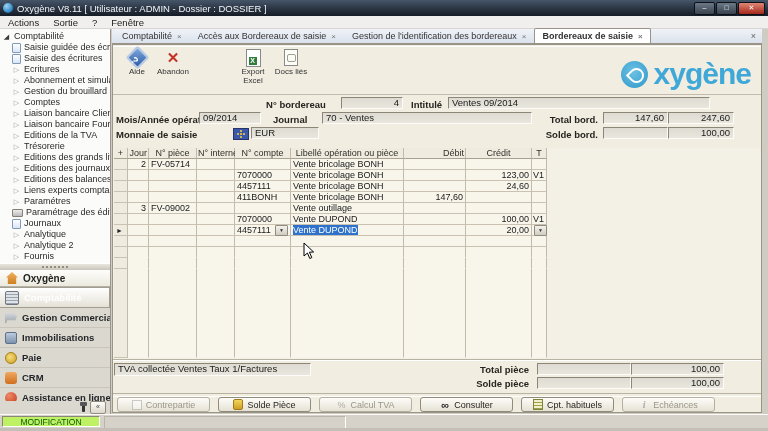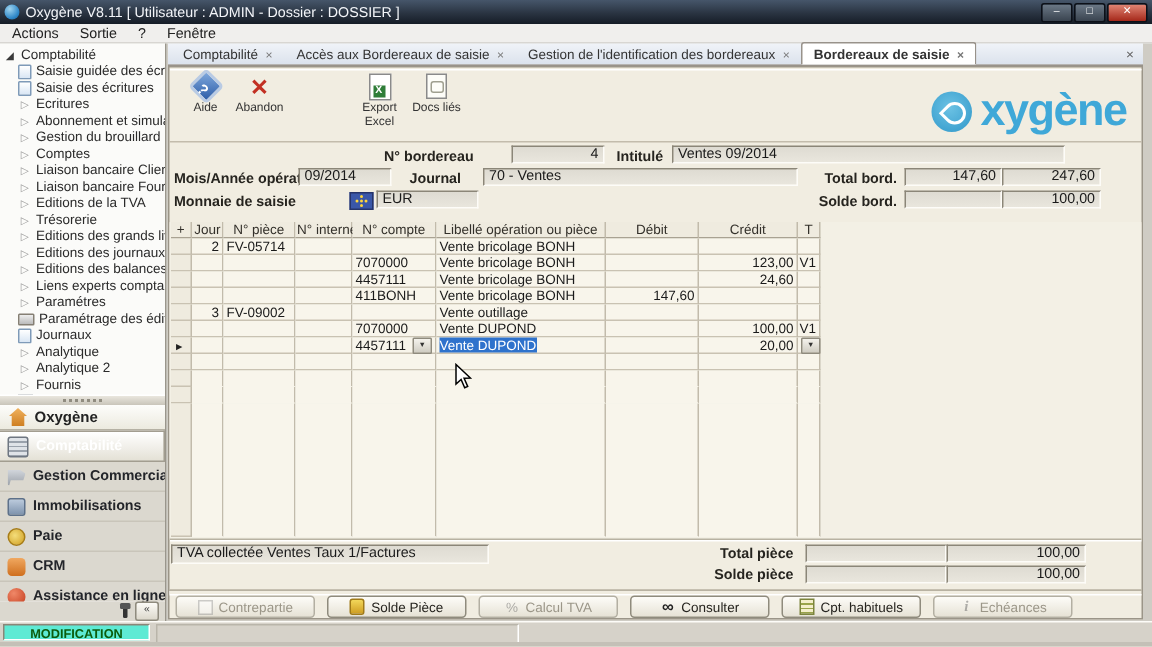--- a/index.html
+++ b/index.html
@@ -124,21 +124,21 @@
   .abtn.disabled .aicon{opacity:.45;filter:grayscale(1)}
   .ic-contrepartie{background:#fff;border:1px solid #9a968a;width:8px;height:8px}
   .ic-solde{background:linear-gradient(#f2d75a,#cf9e22);border:1px solid #a07a18;width:9px;height:9px;border-radius:2px}
   .ic-calc-tva::before{content:"%";color:#555;font-size:9px}
   .ic-binoculars::before{content:"∞";color:#222;font-weight:bold;font-size:11px}
   .ic-accounts{background:repeating-linear-gradient(#f4eecb 0 2px,#9aa34a 2px 3px);border:1px solid #7c843c;width:9px;height:9px}
   .ic-info::before{content:"i";font-family:"Liberation Serif",serif;font-style:italic;font-weight:bold;color:#2d5da8;font-size:10px}
 
   
   .statusbar{left:0;top:414px;width:768px;height:14px;background:#d6d2c9;border-top:1px solid #fdfcf8;box-sizing:border-box}
-  .modif{position:absolute;left:2px;top:1px;width:98px;height:11px;background:#5eead4;color:#0c5c0c;font-weight:bold;
+  .modif{position:absolute;left:2px;top:1px;width:98px;height:11px;background:#bef264;color:#0c5c0c;font-weight:normal;
          font-size:8.5px;line-height:11px;text-align:center;border:1px solid;border-color:#8a8678 #fff #fff #8a8678;box-sizing:border-box}
   .statseg{position:absolute;left:104px;top:1px;width:240px;height:11px;border:1px solid;border-color:#b9b5aa #fff #fff #b9b5aa}
   .bottomstrip{left:0;top:428px;width:768px;height:3px;background:#c4c0b7}
 
   
   .cursor{left:303px;top:242px;width:12px;height:18px;z-index:50}
 </style>
 </head>
 <body>
 
@@ -374,21 +374,21 @@
         </span>
         <span>Docs liés</span>
       </div>
     </div>
   <div class="logo">
     <span class="logo-o"></span>
     <span class="logo-text">xygène</span>
   </div>
 
   <div class="hdr">
-    <span class="lbl" style="left:143px;top:4px;width:80px;text-align:left">N° bordereau</span>
+    <span class="lbl" style="left:143px;top:4px;width:80px;text-align:center">N° bordereau</span>
     <span class="field num" style="left:228px;top:2px;width:62px">4</span>
     <span class="lbl" style="left:298px;top:4px">Intitulé</span>
     <span class="field" style="left:335px;top:2px;width:262px">Ventes 09/2014</span>
 
     <span class="lbl" style="left:3px;top:19px">Mois/Année opération</span>
     <span class="field" style="left:86px;top:17px;width:62px">09/2014</span>
     <span class="lbl" style="left:160px;top:19px">Journal</span>
     <span class="field" style="left:209px;top:17px;width:210px">70 - Ventes</span>
     <span class="lbl" style="left:425px;top:19px;width:60px;text-align:right">Total bord.</span>
     <span class="field num" style="left:490px;top:17px;width:65px">147,60</span>
@@ -404,21 +404,21 @@
 
   <div class="tablezone">
     <div class="grid">
       <div class="hrow">
         <span class="cell c0">+</span>
         <span class="cell c1">Jour</span>
         <span class="cell c2">N° pièce</span>
         <span class="cell c3">N° interne</span>
         <span class="cell c4" style="justify-content:center">N° compte</span>
         <span class="cell c5" style="text-align:center">Libellé opération ou pièce</span>
-        <span class="cell c6" style="text-align:center">Débit</span>
+        <span class="cell c6" style="text-align:right">Débit</span>
         <span class="cell c7" style="text-align:center">Crédit</span>
         <span class="cell c8" style="justify-content:center">T</span>
       </div>
       <div>
 
           <div class="trow">
             <span class="cell c0"></span>
             <span class="cell c1">2</span>
             <span class="cell c2">FV-05714</span>
             <span class="cell c3"></span>
@@ -605,21 +605,21 @@
           <span class="cell c4"></span>
           <span class="cell c5"></span>
         <span class="cell c6"></span>
           <span class="cell c7"></span>
           <span class="cell c8"></span>
       </div>
     </div>
   </div>
 
   <div class="footerzone">
-    <span class="field" style="left:1px;top:3px;width:212px;height:13px">TVA collectée Ventes Taux 1/Factures</span>
+    <span class="field" style="left:1px;top:3px;width:197px;height:13px">TVA collectée Ventes Taux 1/Factures</span>
     <span class="lbl" style="left:340px;top:4px;width:76px;text-align:right">Total pièce</span>
     <span class="field num" style="left:424px;top:3px;width:94px"></span>
     <span class="field num" style="left:518px;top:3px;width:93px">100,00</span>
     <span class="lbl" style="left:340px;top:18px;width:76px;text-align:right">Solde pièce</span>
     <span class="field num" style="left:424px;top:17px;width:94px"></span>
     <span class="field num" style="left:518px;top:17px;width:93px">100,00</span>
   </div>
   <div class="sep2"></div>
 
   <div class="actions">

